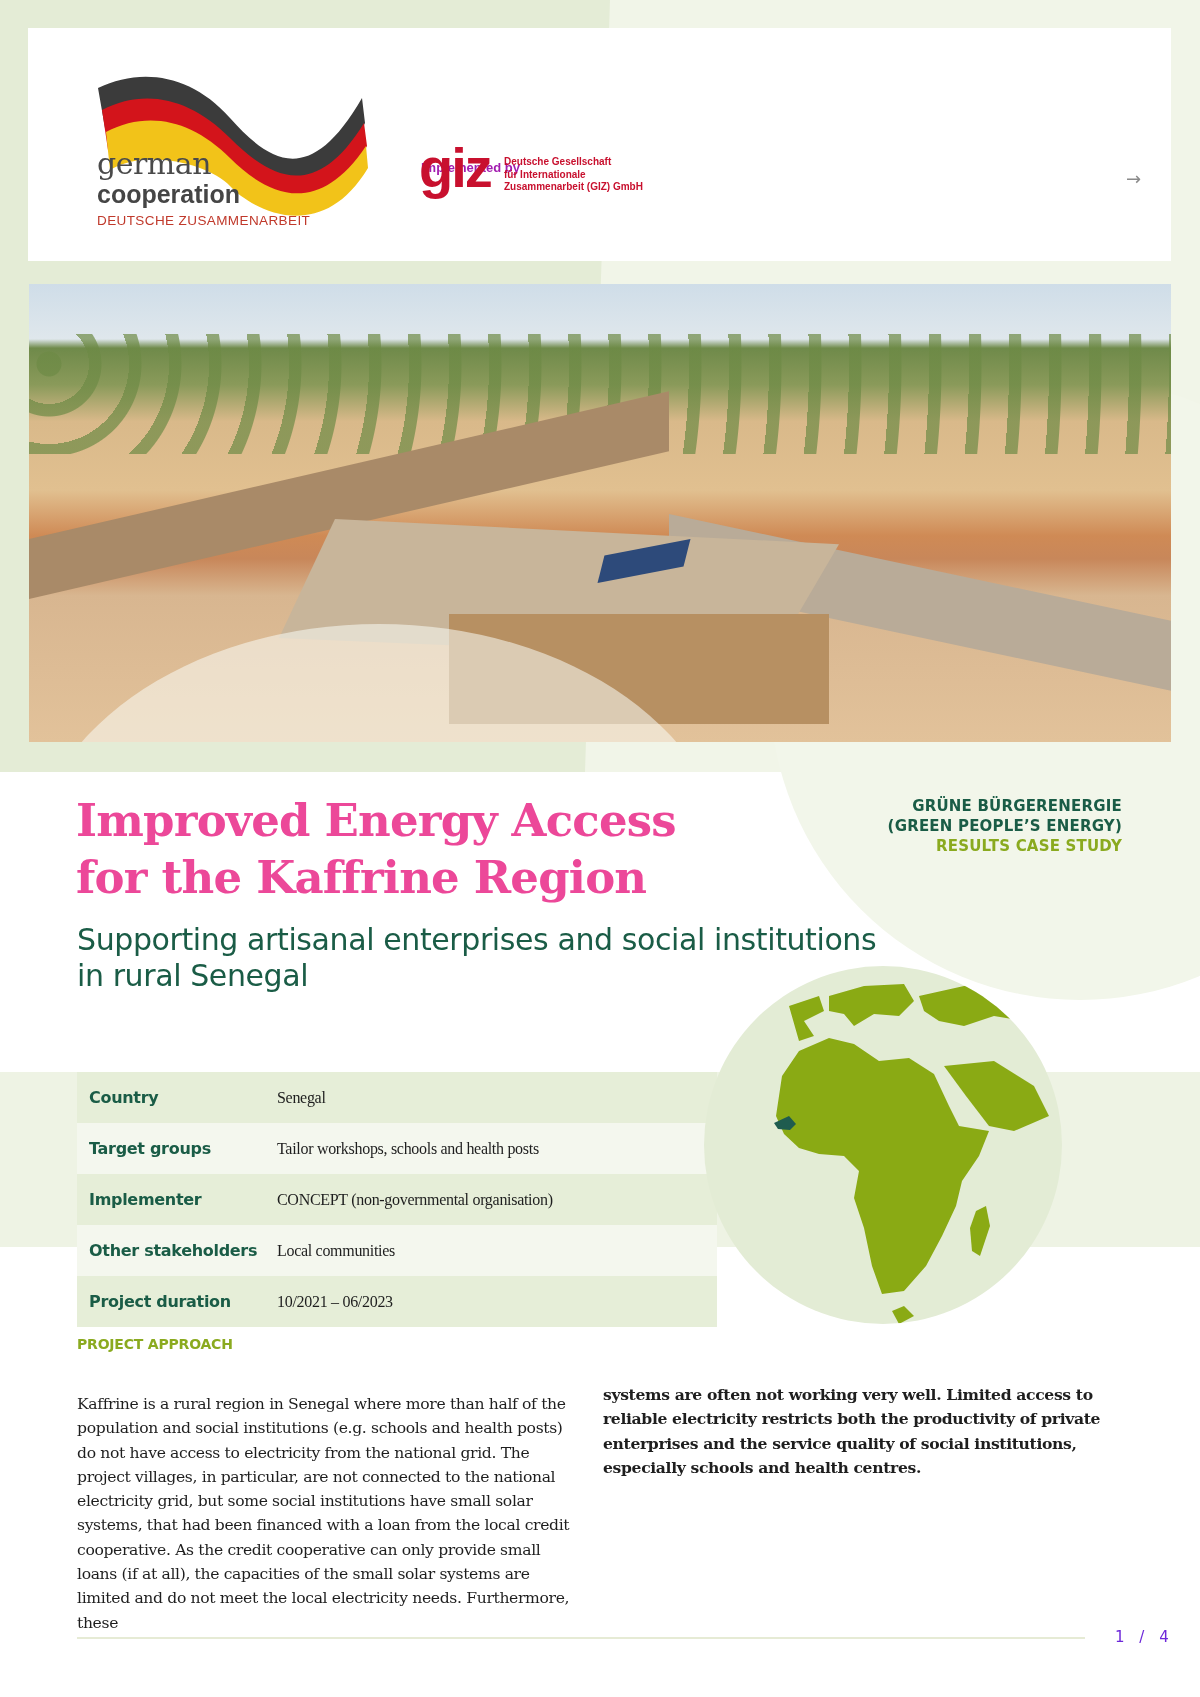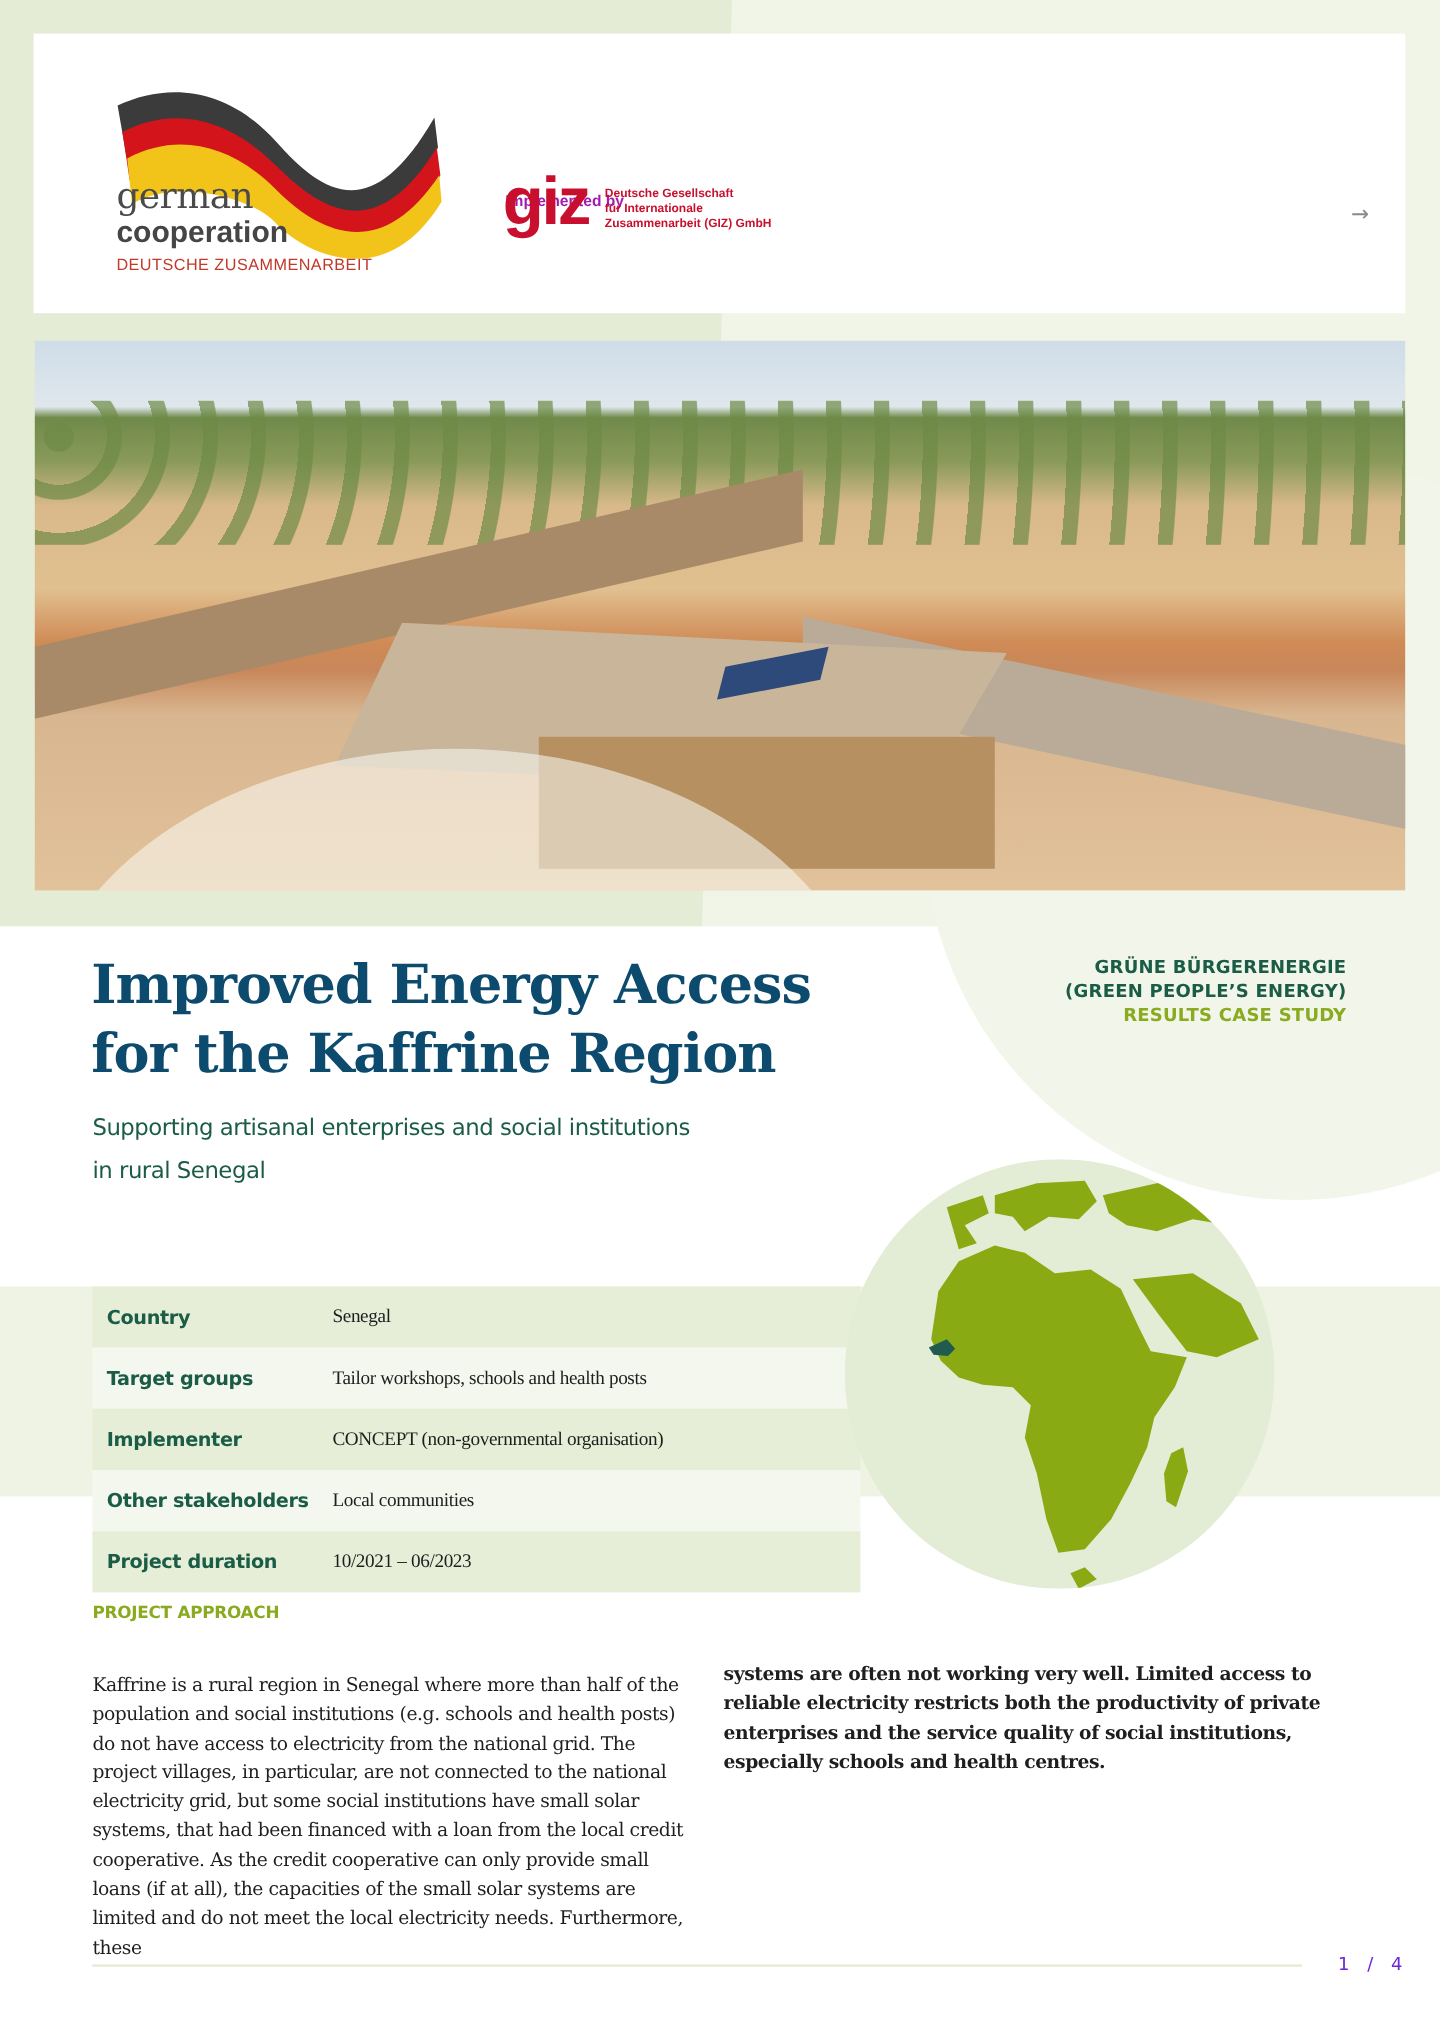--- a/index.html
+++ b/index.html
@@ -27,22 +27,22 @@
     background: repeating-radial-gradient(circle at 20px 30px, #6d8a45 0, #6d8a45 12px, transparent 13px, transparent 40px); opacity: 0.7; }
   .photo .wall1 { position: absolute; left: 0; top: 255px; width: 640px; height: 60px; background: #a98a68;
     transform: skewY(-13deg); transform-origin: left; }
   .photo .wall2 { position: absolute; left: 640px; top: 230px; width: 510px; height: 70px; background: #b9ab98; transform: skewY(12deg); transform-origin: left; }
   .photo .roof { position: absolute; left: 250px; top: 235px; width: 560px; height: 140px; background: #c8b59a;
     clip-path: polygon(10% 0, 100% 18%, 88% 100%, 0 85%); }
   .photo .building { position: absolute; left: 420px; top: 330px; width: 380px; height: 110px; background: #b79062; }
   .photo .panel { position: absolute; left: 575px; top: 263px; width: 80px; height: 28px; background: #2d4a7a; transform: skewX(-25deg) rotate(-12deg); }
   .photo .fade-arc { position: absolute; left: 0; top: 340px; width: 700px; height: 500px; border-radius: 50%; background: rgba(250,252,246,0.55); }
 
-  .title { position: absolute; left: 76px; top: 792px; font-family: "DejaVu Serif", serif; font-size: 45px; line-height: 57px; color: #0c4a6e; letter-spacing: -0.8px; }
-  .subtitle { position: absolute; left: 77px; top: 922px; font-family: "DejaVu Sans", sans-serif; font-size: 19px; line-height: 36px; color: #1a5c46; letter-spacing: -0.4px; }
+  .title { position: absolute; left: 76px; top: 792px; font-family: "DejaVu Serif", serif; font-size: 45px; line-height: 57px; color: #ec4899; letter-spacing: -0.8px; }
+  .subtitle { position: absolute; left: 77px; top: 922px; font-family: "DejaVu Sans", sans-serif; font-size: 30px; line-height: 36px; color: #1a5c46; letter-spacing: -0.4px; }
   .series { position: absolute; right: 78px; top: 796px; text-align: right; font-family: "DejaVu Sans", sans-serif; font-weight: bold; font-size: 15px; line-height: 20px; letter-spacing: 0.2px; }
   .series .dark { color: #1a5c46; display: block; }
   .series .lime { color: #8aaa1f; display: block; }
 
   .facts-band { position: absolute; left: 0; top: 1072px; width: 1200px; height: 175px; background: #eef3e4; }
   .facts { position: absolute; left: 77px; top: 1072px; width: 640px; }
   .fact-row { display: flex; height: 51px; align-items: center; }
   .fact-row:nth-child(odd) { background: #e6eed8; }
   .fact-row:nth-child(even) { background: #f4f7ee; }
   .fact-label { width: 200px; padding-left: 12px; font-family: "DejaVu Sans", sans-serif; font-weight: bold; font-size: 16px; color: #1a5c46; letter-spacing: -0.3px; }

